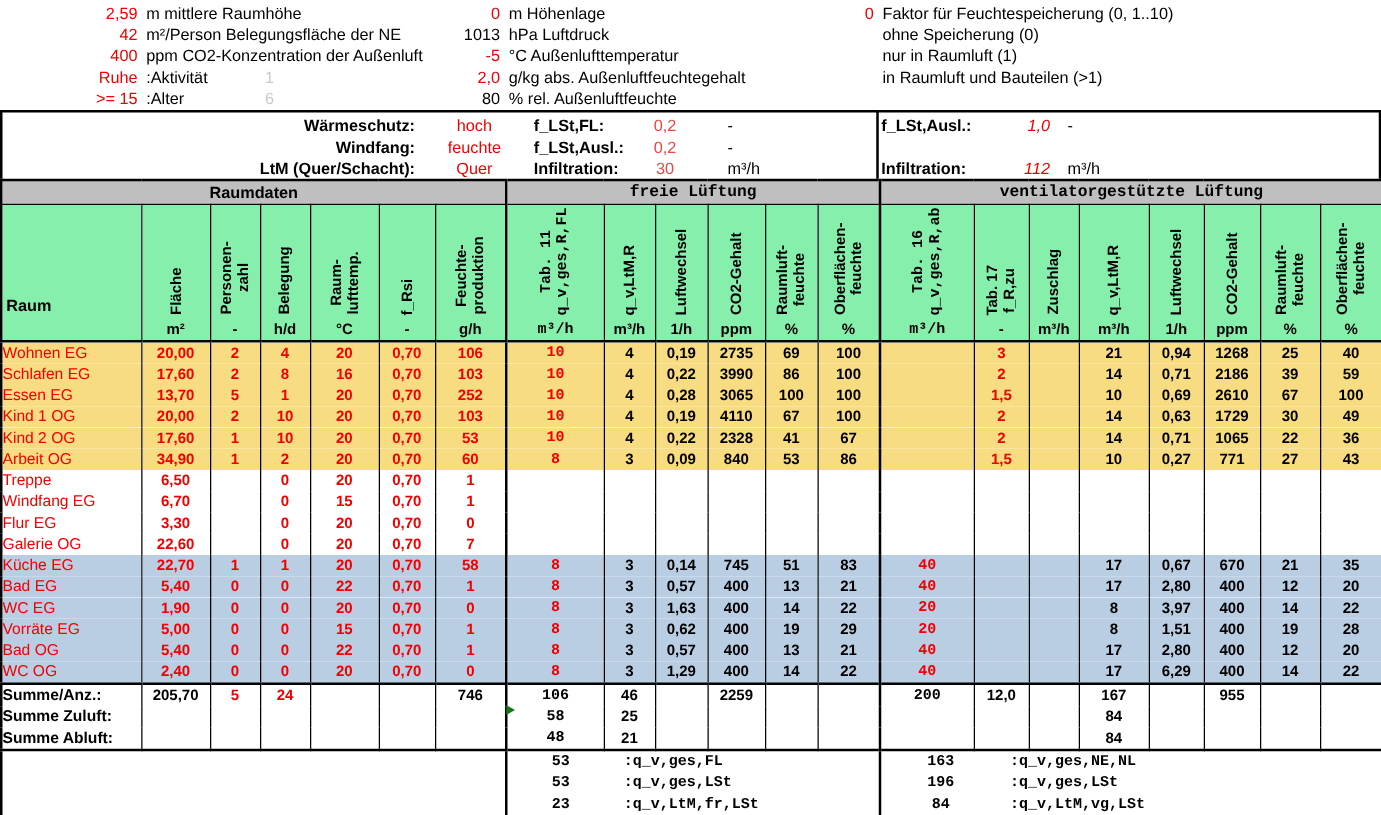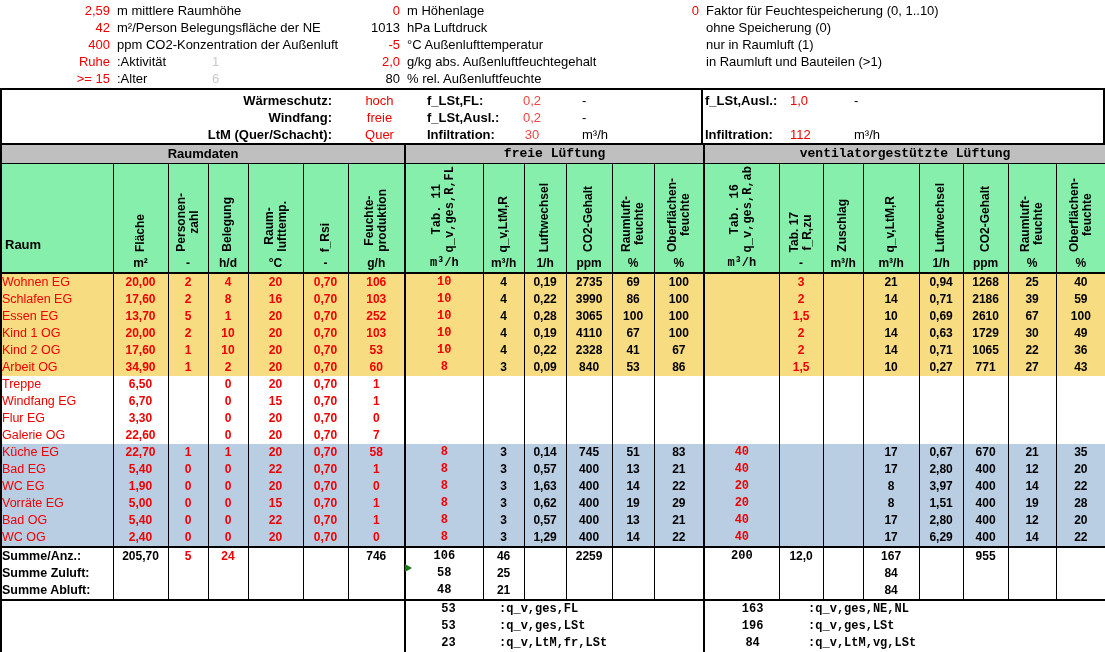--- a/index.html
+++ b/index.html
@@ -26,21 +26,21 @@
   .settings { position:absolute; top:88px; left:0; width:1105px; height:55px; display:flex; }
   .set-left  { width:703px; border:2px solid #000; border-bottom:none; padding-top:2px; }
   .set-right { width:402px; border:2px solid #000; border-bottom:none; border-left:none; padding-top:2px; }
   .sline { height:17px; line-height:17px; font-size:13px; white-space:nowrap; }
   .sl1 { display:inline-block; width:330px; text-align:right; font-weight:bold; }
   .sv1 { display:inline-block; width:95px; text-align:center; color:#F00000; }
   .sl2 { display:inline-block; width:80px; font-weight:bold; }
   .sv2 { display:inline-block; width:50px; text-align:center; color:#ef4444; }
   .su2 { margin-left:25px; }
   .rl  { display:inline-block; width:85px; font-weight:bold; margin-left:2px; }
-  .rv  { display:inline-block; width:50px; text-align:left; color:#F00000; }
+  .rv  { display:inline-block; width:50px; text-align:right; color:#F00000;font-style:italic; }
   .ru  { margin-left:14px; }
   
   #vtable {
     position:absolute; top:143px; left:0; width:1105px;
     border-collapse:collapse; table-layout:fixed;
     border:2px solid #000; font-size:12px;
   }
   #vtable th, #vtable td { border-left:1px solid #000; padding:0; overflow:hidden; }
   #vtable .secl { border-left:2px solid #000;font-family:Liberation Mono, monospace; }
   .secrow th { height:19px; background:#BFBFBF; font-size:13px; font-weight:bold;
@@ -95,21 +95,21 @@
         <div class="pline"><span class="pval red">0</span><span class="plabel">Faktor für Feuchtespeicherung (0, 1..10)</span></div>
         <div class="pline"><span class="pval"></span><span class="plabel">ohne Speicherung (0)</span></div>
         <div class="pline"><span class="pval"></span><span class="plabel">nur in Raumluft (1)</span></div>
         <div class="pline"><span class="pval"></span><span class="plabel">in Raumluft und Bauteilen (&gt;1)</span></div>
       </div>
   </div>
 
   <div class="settings">
     <div class="set-left" id="set-left">
         <div class="sline"><span class="sl1">Wärmeschutz:</span><span class="sv1">hoch</span><span class="sl2">f_LSt,FL:</span><span class="sv2">0,2</span><span class="su2">-</span></div>
-        <div class="sline"><span class="sl1">Windfang:</span><span class="sv1">freie</span><span class="sl2">f_LSt,Ausl.:</span><span class="sv2">0,2</span><span class="su2">-</span></div>
+        <div class="sline"><span class="sl1">Windfang:</span><span class="sv1">feuchte</span><span class="sl2">f_LSt,Ausl.:</span><span class="sv2">0,2</span><span class="su2">-</span></div>
         <div class="sline"><span class="sl1">LtM (Quer/Schacht):</span><span class="sv1">Quer</span><span class="sl2">Infiltration:</span><span class="sv2">30</span><span class="su2">m³/h</span></div>
       </div>
     <div class="set-right" id="set-right">
         <div class="sline"><span class="rl">f_LSt,Ausl.:</span><span class="rv">1,0</span><span class="ru">-</span></div>
         <div class="sline"><span class="rl"></span><span class="rv"></span><span class="ru"></span></div>
         <div class="sline"><span class="rl">Infiltration:</span><span class="rv">112</span><span class="ru">m³/h</span></div>
       </div>
   </div>
 
   <table id="vtable">

